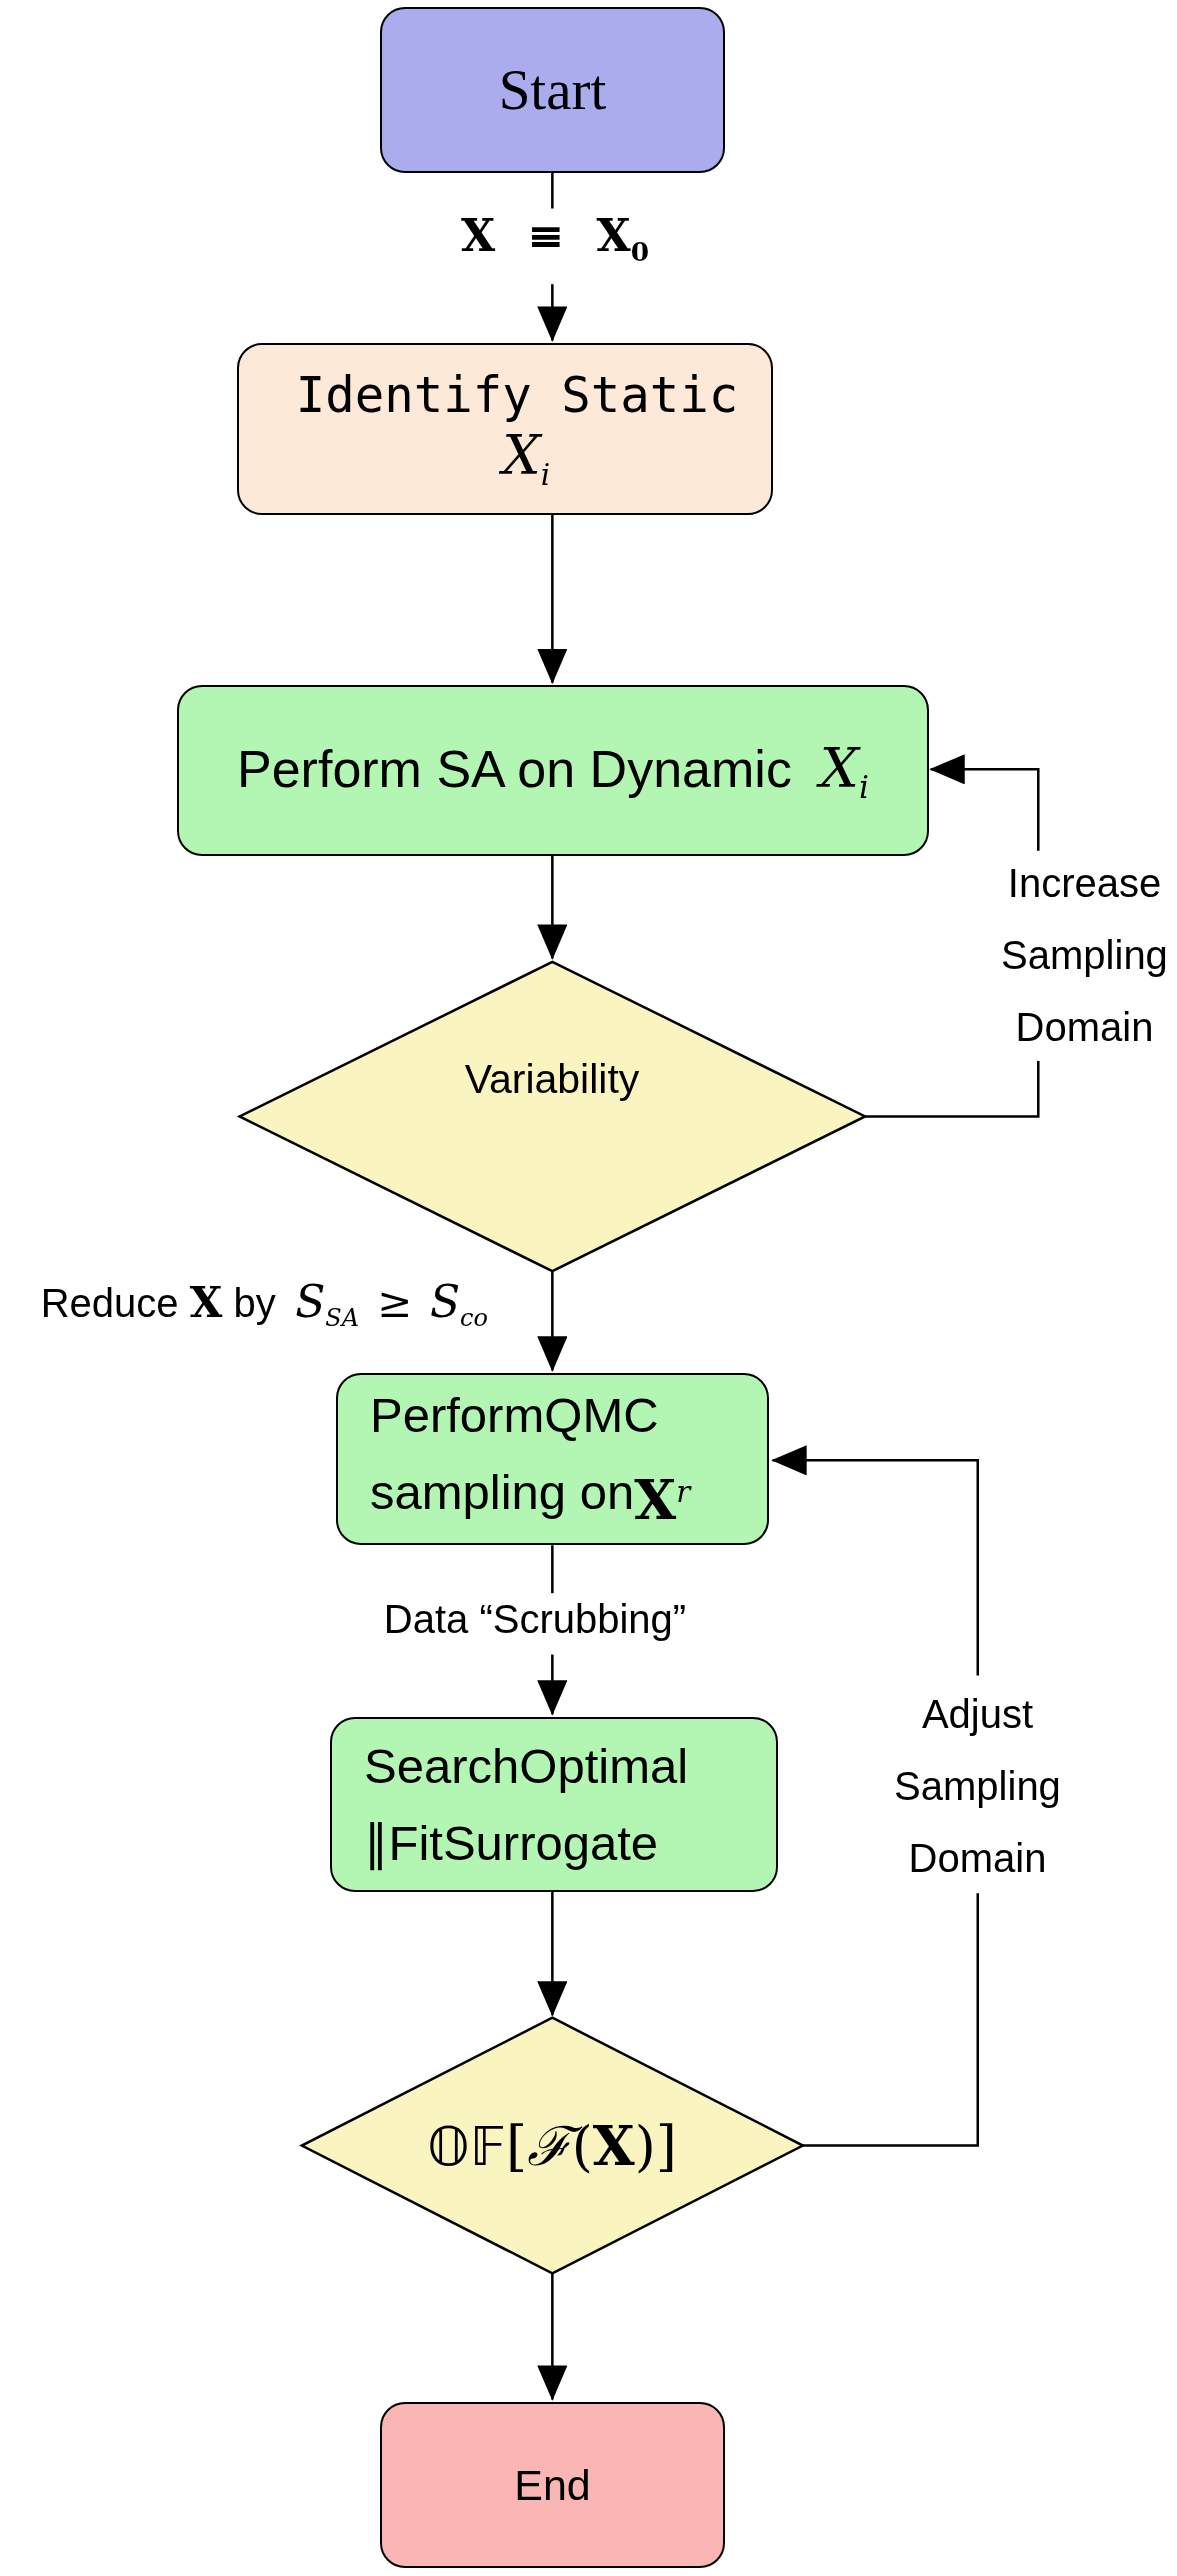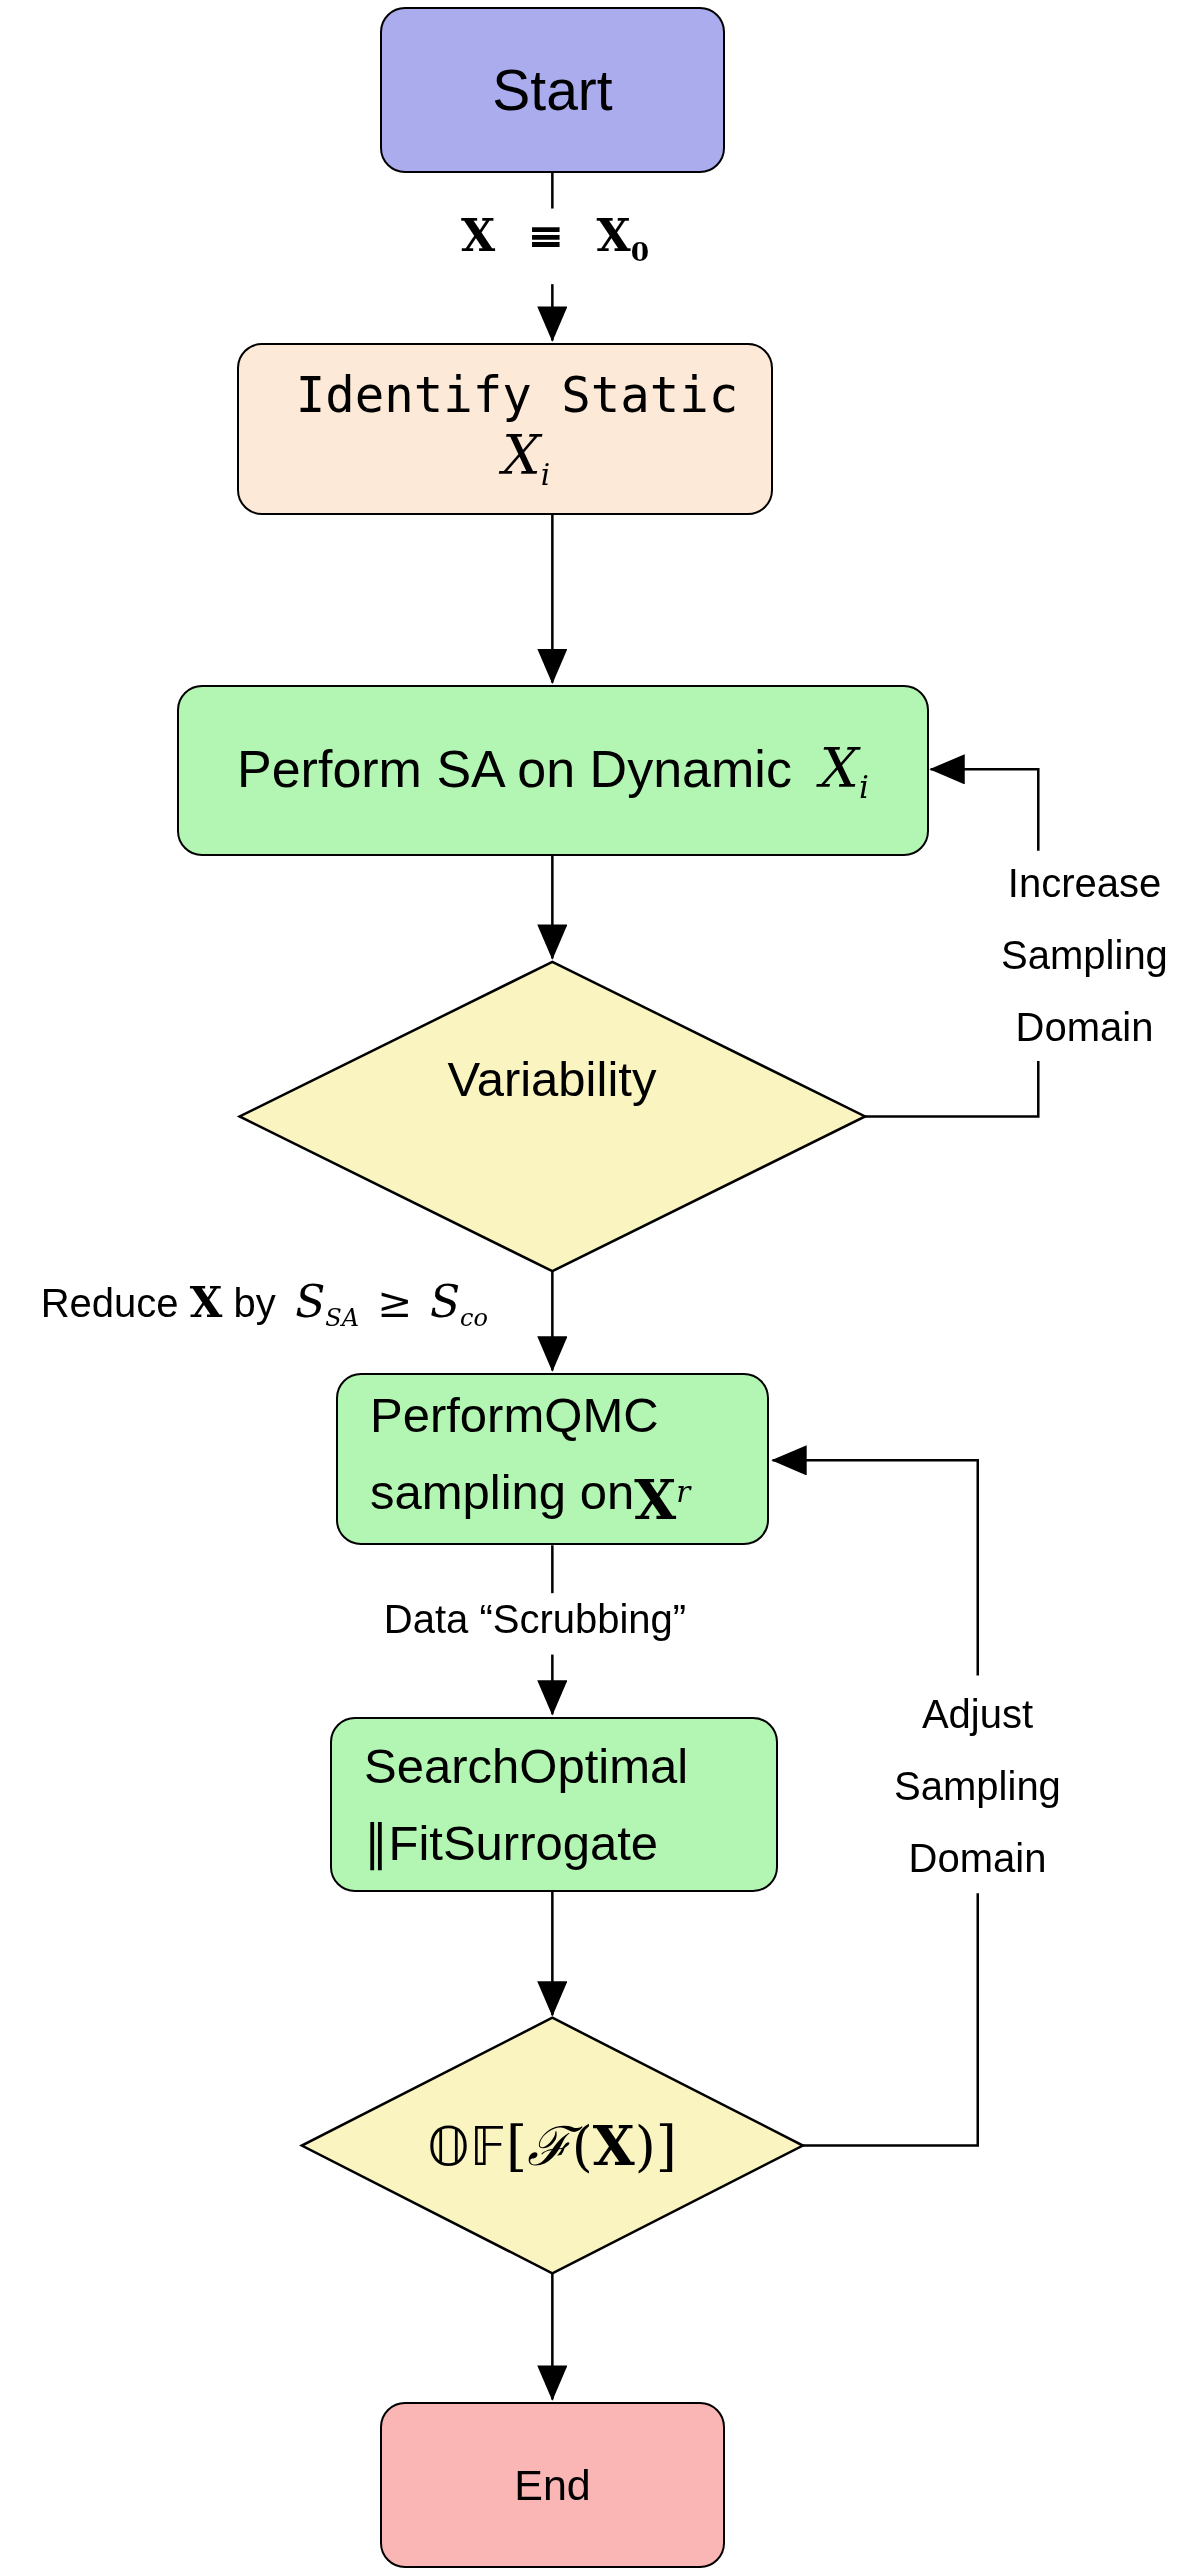--- a/index.html
+++ b/index.html
@@ -15,21 +15,21 @@
   .node-ident {left:237px;top:343px; width:536px;height:172px;font-size:49px;padding-left:24px;}
   .node-sa    {left:177px;top:685px; width:752px;height:171px;font-size:52px;}
   .node-qmc   {left:336px;top:1373px;width:433px;height:172px;font-size:49px;}
   .node-search{left:330px;top:1717px;width:448px;height:175px;font-size:49px;}
   .node-end   {left:380px;top:2402px;width:345px;height:166px;font-size:43px;}
 
   .twoline{width:100%;padding:0 32px;box-sizing:border-box;}
   .jline{display:flex;justify-content:flex-start;line-height:77px;}
 
   .dtext{position:absolute;text-align:center;}
-  .d1text{left:300px;top:1041px;width:504px;font-size:49px;line-height:77px;}
+  .d1text{left:300px;top:1041px;width:504px;font-size:41px;line-height:77px;}
   .d2text{left:300px;top:2106px;width:504px;font-size:54px;line-height:80px;}
 
   .mono{font-family:"DejaVu Sans Mono","Liberation Mono",monospace;}
   .math{font-family:"DejaVu Serif","Liberation Serif",serif;font-style:italic;font-weight:normal;}
   .vec {font-family:"DejaVu Serif","Liberation Serif",serif;font-style:normal;font-weight:bold;}
   .rm  {font-family:"DejaVu Serif","Liberation Serif",serif;font-style:normal;}
   .bb  {font-family:"DejaVu Sans",sans-serif;font-style:normal;}
   sub{font-size:0.60em;} sup{font-size:0.60em;}
   .it{font-style:italic;}
 
@@ -76,21 +76,21 @@
       <polyline points="1235,1012 1235,915 1107,915" marker-end="url(#arr)"></polyline>
 
       <polyline points="955,2552 1163,2552 1163,2252"></polyline>
       <polyline points="1163,1993 1163,1737 919,1737" marker-end="url(#arr)"></polyline>
     </g>
 
     <polygon points="657,1144 1029,1328 657,1512 285,1328" stroke="#000" stroke-width="3" fill="#FAF5C0"></polygon>
     <polygon points="657,2400 955,2552 657,2704 359,2552" stroke="#000" stroke-width="3" fill="#FAF5C0"></polygon>
   </svg>
 
-  <div class="node rounded node-start" style="background: rgb(171, 172, 238);">
+  <div class="node rounded node-start" style="background: rgb(171, 172, 238); font-family: Liberation Serif, serif;">
     <span>Start</span>
   </div>
 
   <div class="elabel lbl-init">
     <span class="vec">X</span>
     <span class="rm" style="margin:0 17px;">≡</span>
     <span class="vec">X</span><sub class="rm">0</sub>
   </div>
 
   <div class="node rounded node-ident" style="background: rgb(252, 233, 215);">

